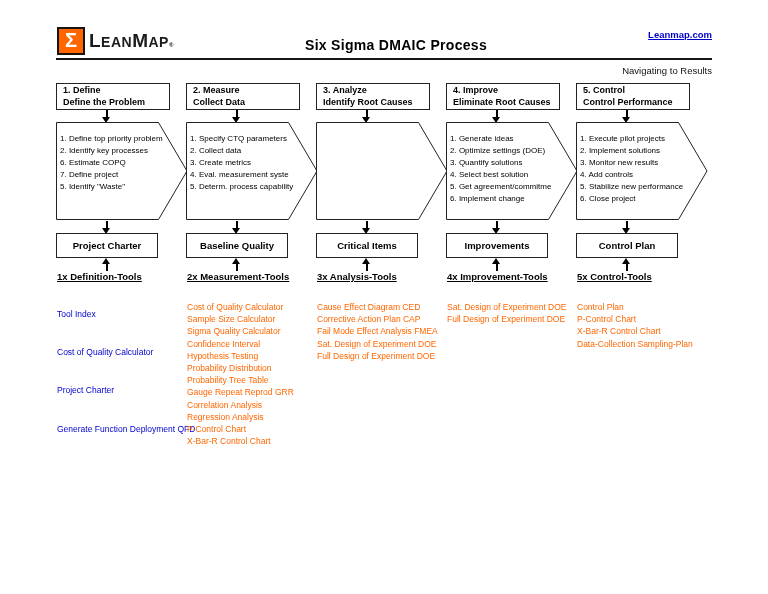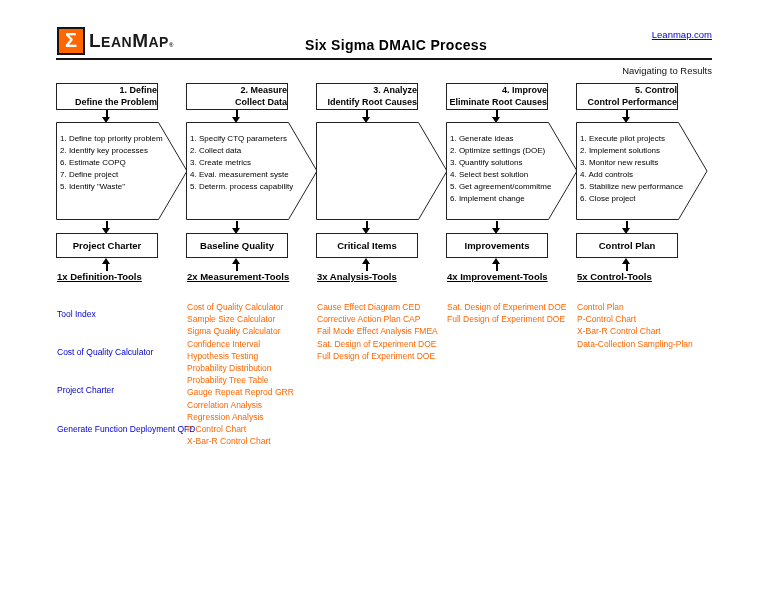--- a/index.html
+++ b/index.html
@@ -10,30 +10,30 @@
   .logo{position:absolute;left:57px;top:27px;display:flex;align-items:flex-start;}
   .logo-sigma{width:24px;height:24px;background:#ff6600;border:2px solid #141414;
               color:#fff;font-weight:bold;font-size:20px;line-height:23px;text-align:center;}
   .logo-word{margin-left:4px;margin-top:3px;color:#1b1b1b;font-weight:bold;letter-spacing:.5px;white-space:nowrap;}
   .logo-word .big{font-size:19px;}
   .logo-word .small{font-size:14px;}
   .logo-word .reg{font-size:6px;vertical-align:baseline;}
   .header-title{position:absolute;left:0;right:0;top:37px;text-align:center;
                 font-size:14px;font-weight:bold;letter-spacing:.3px;margin-left:24px;}
   .header-right{position:absolute;right:56px;top:28px;text-align:right;line-height:13px;}
-  .header-link{font-size:9.5px;font-weight:normal;color:#0000cc;text-decoration:underline;cursor:pointer;}
+  .header-link{font-size:9.5px;font-weight:bold;color:#0000cc;text-decoration:underline;cursor:pointer;}
   .header-tagline{font-size:9.5px;color:#111;margin-top:23px;}
   .header-rule{position:absolute;left:56px;top:58px;width:656px;height:2px;background:#161616;}
 
   
   .column{position:absolute;top:0;width:132px;height:594px;}
   .col1{left:56px;} .col2{left:186px;} .col3{left:316px;} .col4{left:446px;} .col5{left:576px;}
 
   .stage-box{position:absolute;left:0;top:83px;width:100px;background:#fff;border:1px solid #222;
-             text-align:right;font-size:9px;font-weight:bold;line-height:11.5px;padding:1px 0;white-space:nowrap;}
+             text-align:left;font-size:9px;font-weight:bold;line-height:11.5px;padding:1px 6px;white-space:nowrap;}
   .deliverable-box{position:absolute;left:0;top:233px;width:100px;height:23px;background:#fff;border:1px solid #222;
              text-align:center;font-size:9.5px;font-weight:bold;line-height:23px;white-space:nowrap;}
 
   .chevron-svg{position:absolute;left:0;top:122px;width:132px;height:98px;}
   .steps{position:absolute;left:4px;top:133px;width:126px;font-size:8px;line-height:11.9px;white-space:nowrap;}
 
   
   .arr{position:absolute;left:46px;width:9px;height:13px;}
   .arr::before{content:"";position:absolute;left:3.5px;width:2px;background:#000;}
   .arr.down::before{top:0;height:8px;}

